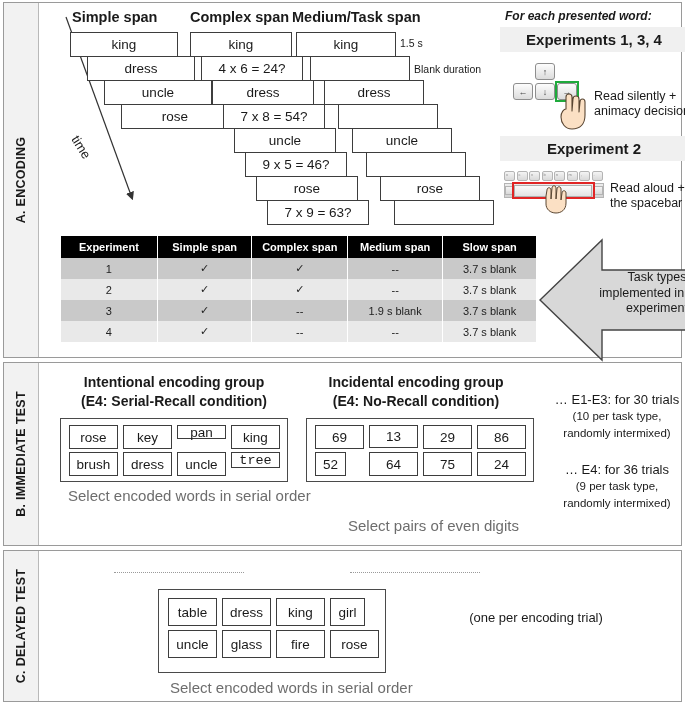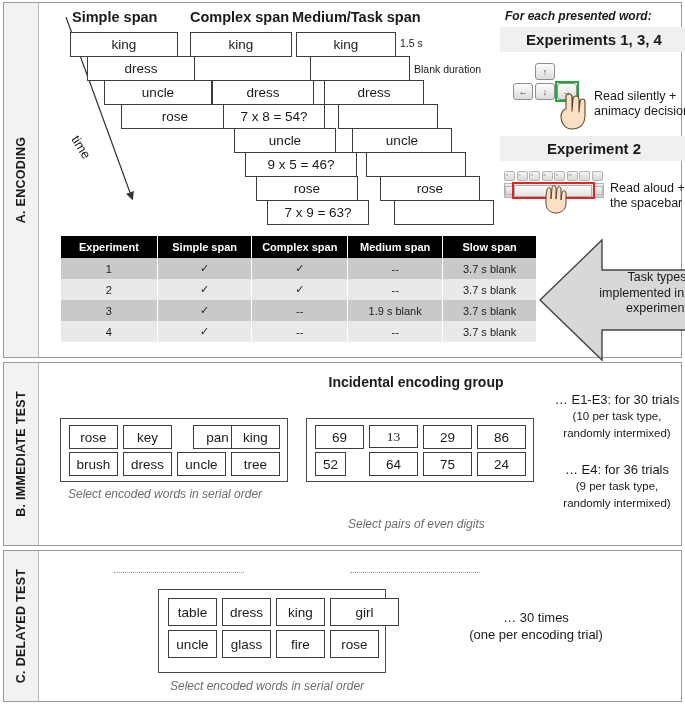--- a/index.html
+++ b/index.html
@@ -123,21 +123,21 @@
   
   .grp-title{position:absolute;text-align:center;font-weight:bold;font-size:14px;line-height:19px;}
   .item-frame{
     position:absolute;box-sizing:border-box;border:1.6px solid #4a4a4a;background:#fff;
   }
   .cell{
     position:absolute;box-sizing:border-box;border:1.5px solid #3d3d3d;background:#fff;
     display:flex;align-items:center;justify-content:center;font-size:13.5px;
   }
   .caption{
-    position:absolute;font-style:italic;font-size:12px;color:#6d6d6d;white-space:nowrap;
+    position:absolute;font-size:15px;color:#6d6d6d;white-space:nowrap;
   }
   .side-note{position:absolute;text-align:center;font-size:13px;line-height:17px;}
   .side-note .sub{font-size:11.5px;}
   .dots{
     position:absolute;top:21px;height:0;border-top:1.4px dotted #9a9a9a;
   }
 </style>
 </head>
 <body>
 
@@ -160,24 +160,25 @@
     <div class="col-head" style="left:34px;top:6px;">Simple span</div>
     <div class="col-head" style="left:152px;top:6px;">Complex span</div>
     <div class="col-head" style="left:254px;top:6px;">Medium/Task span</div>
 
     <div class="seqbox" style="left:32px;top:29px;width:108px;">king</div>
     <div class="seqbox" style="left:49px;top:53px;width:108px;">dress</div>
     <div class="seqbox" style="left:66px;top:77px;width:108px;">uncle</div>
     <div class="seqbox" style="left:83px;top:101px;width:108px;">rose</div>
 
     <div class="seqbox" style="left:152px;top:29px;width:102px;">king</div>
+    <div class="seqbox" style="left:163px;top:53px;width:102px;">4 x 6 = 24?</div>
     <div class="seqbox" style="left:174px;top:77px;width:102px;">dress</div>
     <div class="seqbox" style="left:185px;top:101px;width:102px;">7 x 8 = 54?</div>
     <div class="seqbox" style="left:196px;top:125px;width:102px;">uncle</div>
-    <div class="seqbox" style="left:207px;top:149px;width:112px;">9 x 5 = 46?</div>
+    <div class="seqbox" style="left:207px;top:149px;width:102px;">9 x 5 = 46?</div>
     <div class="seqbox" style="left:218px;top:173px;width:102px;">rose</div>
     <div class="seqbox" style="left:229px;top:197px;width:102px;">7 x 9 = 63?</div>
 
     <div class="seqbox" style="left:258px;top:29px;width:100px;">king</div>
     <div class="seqbox" style="left:272px;top:53px;width:100px;"></div>
     <div class="seqbox" style="left:286px;top:77px;width:100px;">dress</div>
     <div class="seqbox" style="left:300px;top:101px;width:100px;"></div>
     <div class="seqbox" style="left:314px;top:125px;width:100px;">uncle</div>
     <div class="seqbox" style="left:328px;top:149px;width:100px;"></div>
     <div class="seqbox" style="left:342px;top:173px;width:100px;">rose</div>
@@ -279,37 +280,42 @@
     <div class="read-note" style="left:572px;top:178px;width:112px;">Read aloud + press the spacebar</div>
   </div>
 </div>
 
 <div class="panel" id="panel-b">
   <div class="side-label">
     <span>B. IMMEDIATE TEST</span>
   </div>
   <div class="stage">
 
+    <div class="grp-title" style="left:16px;top:10px;width:240px;">
+      <div>Intentional encoding group</div>
+      <div>(E4: Serial-Recall condition)</div>
+    </div>
     <div class="item-frame" style="left:22px;top:55px;width:228px;height:64px;"></div>
     <div class="cell" style="left:31px;top:62px;width:49px;height:24px;">rose</div>
     <div class="cell" style="left:85px;top:62px;width:49px;height:24px;">key</div>
-    <div class="cell" style="left:139px;top:62px;width:49px;height:24px;margin-left:16px;">pan</div>
+    <div class="cell" style="left:139px;top:62px;width:49px;height:14px;">pan</div>
     <div class="cell" style="left:193px;top:62px;width:49px;height:24px;">king</div>
     <div class="cell" style="left:31px;top:89px;width:49px;height:24px;">brush</div>
     <div class="cell" style="left:85px;top:89px;width:49px;height:24px;">dress</div>
     <div class="cell" style="left:139px;top:89px;width:49px;height:24px;">uncle</div>
-    <div class="cell" style="left:193px;top:89px;width:49px;height:24px;">tree</div>
+    <div class="cell" style="left:193px;top:89px;width:49px;height:16px;font-family:Liberation Mono, monospace;">tree</div>
     <div class="caption" style="left:30px;top:124px;">Select encoded words in serial order</div>
 
     <div class="grp-title" style="left:258px;top:10px;width:240px;">
       <div>Incidental encoding group</div>
+      <div>(E4: No-Recall condition)</div>
     </div>
     <div class="item-frame" style="left:268px;top:55px;width:228px;height:64px;"></div>
     <div class="cell" style="left:277px;top:62px;width:49px;height:24px;">69</div>
-    <div class="cell" style="left:331px;top:62px;width:49px;height:23px;font-family:Liberation Serif, serif;">13</div>
+    <div class="cell" style="left:331px;top:62px;width:49px;height:23px;">13</div>
     <div class="cell" style="left:385px;top:62px;width:49px;height:24px;">29</div>
     <div class="cell" style="left:439px;top:62px;width:49px;height:24px;">86</div>
     <div class="cell" style="left:277px;top:89px;width:31px;height:24px;">52</div>
     <div class="cell" style="left:331px;top:89px;width:49px;height:24px;">64</div>
     <div class="cell" style="left:385px;top:89px;width:49px;height:24px;">75</div>
     <div class="cell" style="left:439px;top:89px;width:49px;height:24px;">24</div>
     <div class="caption" style="left:310px;top:124px;margin-top:30px;">Select pairs of even digits</div>
 
     <div class="side-note" style="left:508px;top:28px;width:142px;">
       <div>… E1-E3: for 30 trials</div>
@@ -330,25 +336,24 @@
   </div>
   <div class="stage">
 
     <div class="dots" style="left:76px;width:130px;"></div>
     <div class="dots" style="left:312px;width:130px;"></div>
 
     <div class="item-frame" style="left:120px;top:38px;width:228px;height:84px;"></div>
     <div class="cell" style="left:130px;top:47px;width:49px;height:28px;">table</div>
     <div class="cell" style="left:184px;top:47px;width:49px;height:28px;">dress</div>
     <div class="cell" style="left:238px;top:47px;width:49px;height:28px;">king</div>
-    <div class="cell" style="left:292px;top:47px;width:69px;height:28px;">girl</div>
+    <div class="cell" style="left:292px;top:47px;width:35px;height:28px;">girl</div>
     <div class="cell" style="left:130px;top:79px;width:49px;height:28px;">uncle</div>
     <div class="cell" style="left:184px;top:79px;width:49px;height:28px;">glass</div>
     <div class="cell" style="left:238px;top:79px;width:49px;height:28px;">fire</div>
     <div class="cell" style="left:292px;top:79px;width:49px;height:28px;">rose</div>
     <div class="caption" style="left:132px;top:128px;">Select encoded words in serial order</div>
 
     <div class="side-note" style="left:398px;top:58px;width:200px;">
-      <div>… 30 times</div>
       <div>(one per encoding trial)</div>
     </div>
   </div>
 </div>
 
 </body></html>

